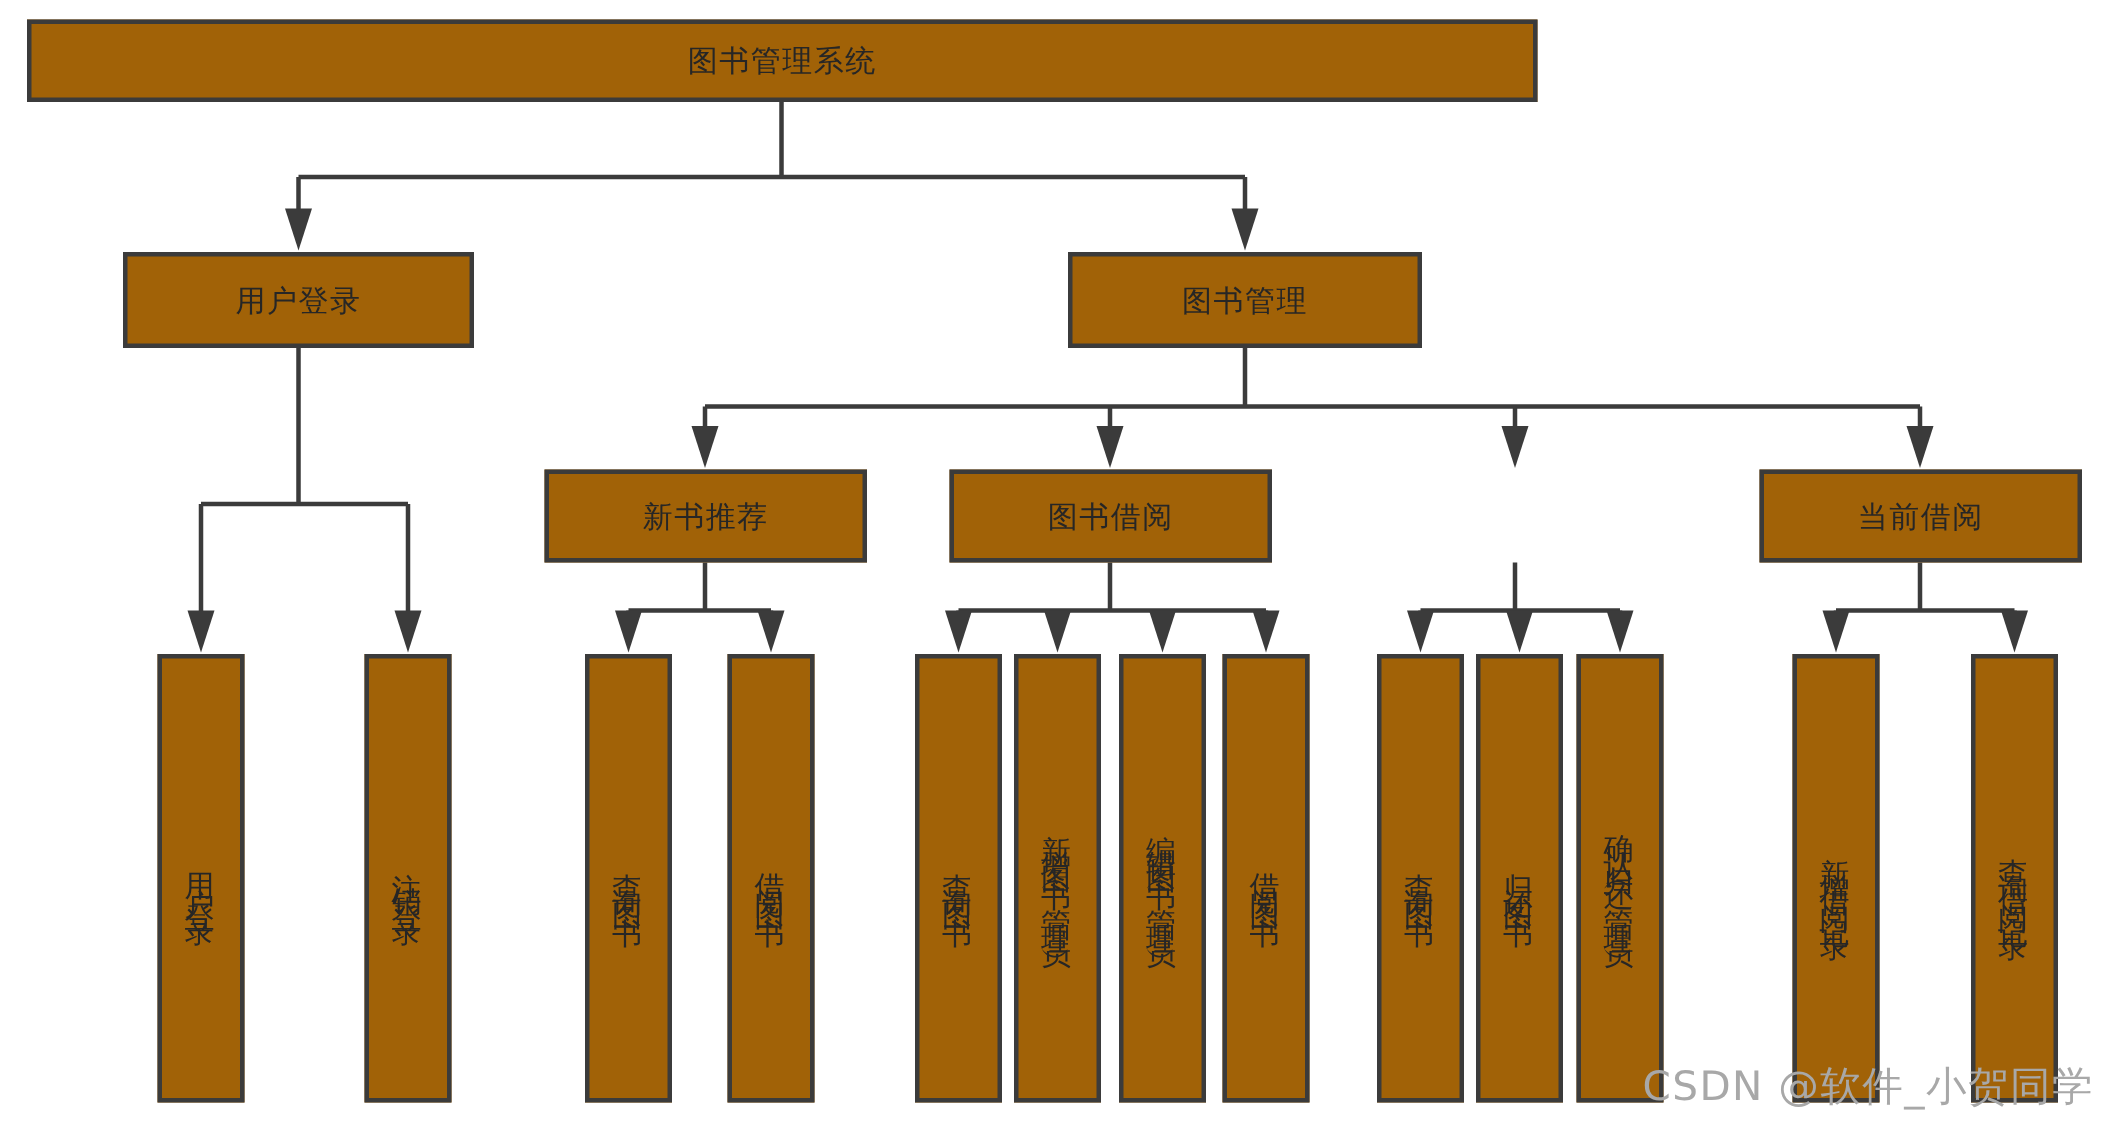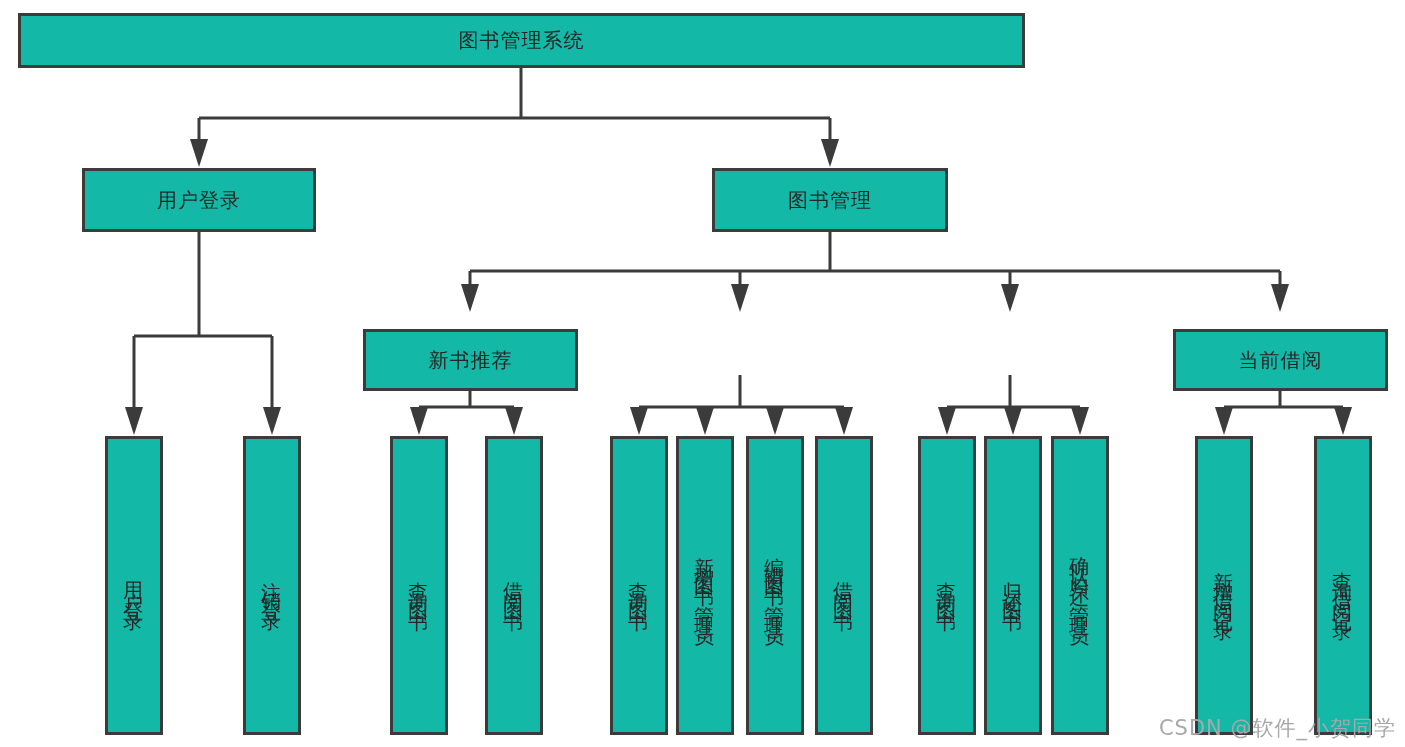--- a/index.html
+++ b/index.html
@@ -12,50 +12,50 @@
     overflow: hidden;
   }
   #connector-layer {
     position: absolute;
     left: 0; top: 0;
     width: 1405px; height: 747px;
   }
   .box {
     position: absolute;
     box-sizing: border-box;
-    background: #14b8a6;
+    background: #a16207;
     border: 3px solid #3b3b3b;
     color: #262626;
     display: flex;
     align-items: center;
     justify-content: center;
     font-size: 20px;
     letter-spacing: 1px;
     white-space: nowrap;
   }
   .root-box  { left: 18px;  top: 13px;  width: 1007px; height: 55px; }
   .l2-box    { top: 168px; height: 64px; }
   .l2-a      { left: 82px;  width: 234px; }
   .l2-b      { left: 712px; width: 236px; }
-  .l3-box    { top: 313px; height: 62px; width: 215px; margin-top: 16px; }
+  .l3-box    { top: 313px; height: 62px; width: 215px; }
   .leaf {
     top: 436px;
     width: 58px;
     height: 299px;
     writing-mode: vertical-rl;
     text-orientation: mixed;
     letter-spacing: 10px;
     font-size: 20px;
     white-space: normal;
   }
   #watermark {
     position: absolute;
     right: 9px;
     bottom: 5px;
-    font-size: 21px;
+    font-size: 27px;
     color: #a8a8a8;
     letter-spacing: 1px;
     z-index: 5;
   }
 </style>
 </head>
 <body>
 
 <div id="canvas">
 
@@ -91,20 +91,21 @@
       <polygon points="1334,407 1352,407 1343,435"></polygon>
     </g>
   </svg>
 
   <div class="box root-box">图书管理系统</div>
 
   <div class="box l2-box l2-a">用户登录</div>
   <div class="box l2-box l2-b">图书管理</div>
 
   <div class="box l3-box" style="left:363px">新书推荐</div>
+  <div class="box l3-box" style="left:633px">图书借阅</div>
   <div class="box l3-box" style="left:1173px">当前借阅</div>
 
   <div class="box leaf" style="left:105px">用户登录</div>
   <div class="box leaf" style="left:243px">注销登录</div>
   <div class="box leaf" style="left:390px">查询图书</div>
   <div class="box leaf" style="left:485px">借阅图书</div>
   <div class="box leaf" style="left:610px">查询图书</div>
   <div class="box leaf" style="left:676px">新增图书（管理员）</div>
   <div class="box leaf" style="left:746px">编辑图书（管理员）</div>
   <div class="box leaf" style="left:815px">借阅图书</div>

